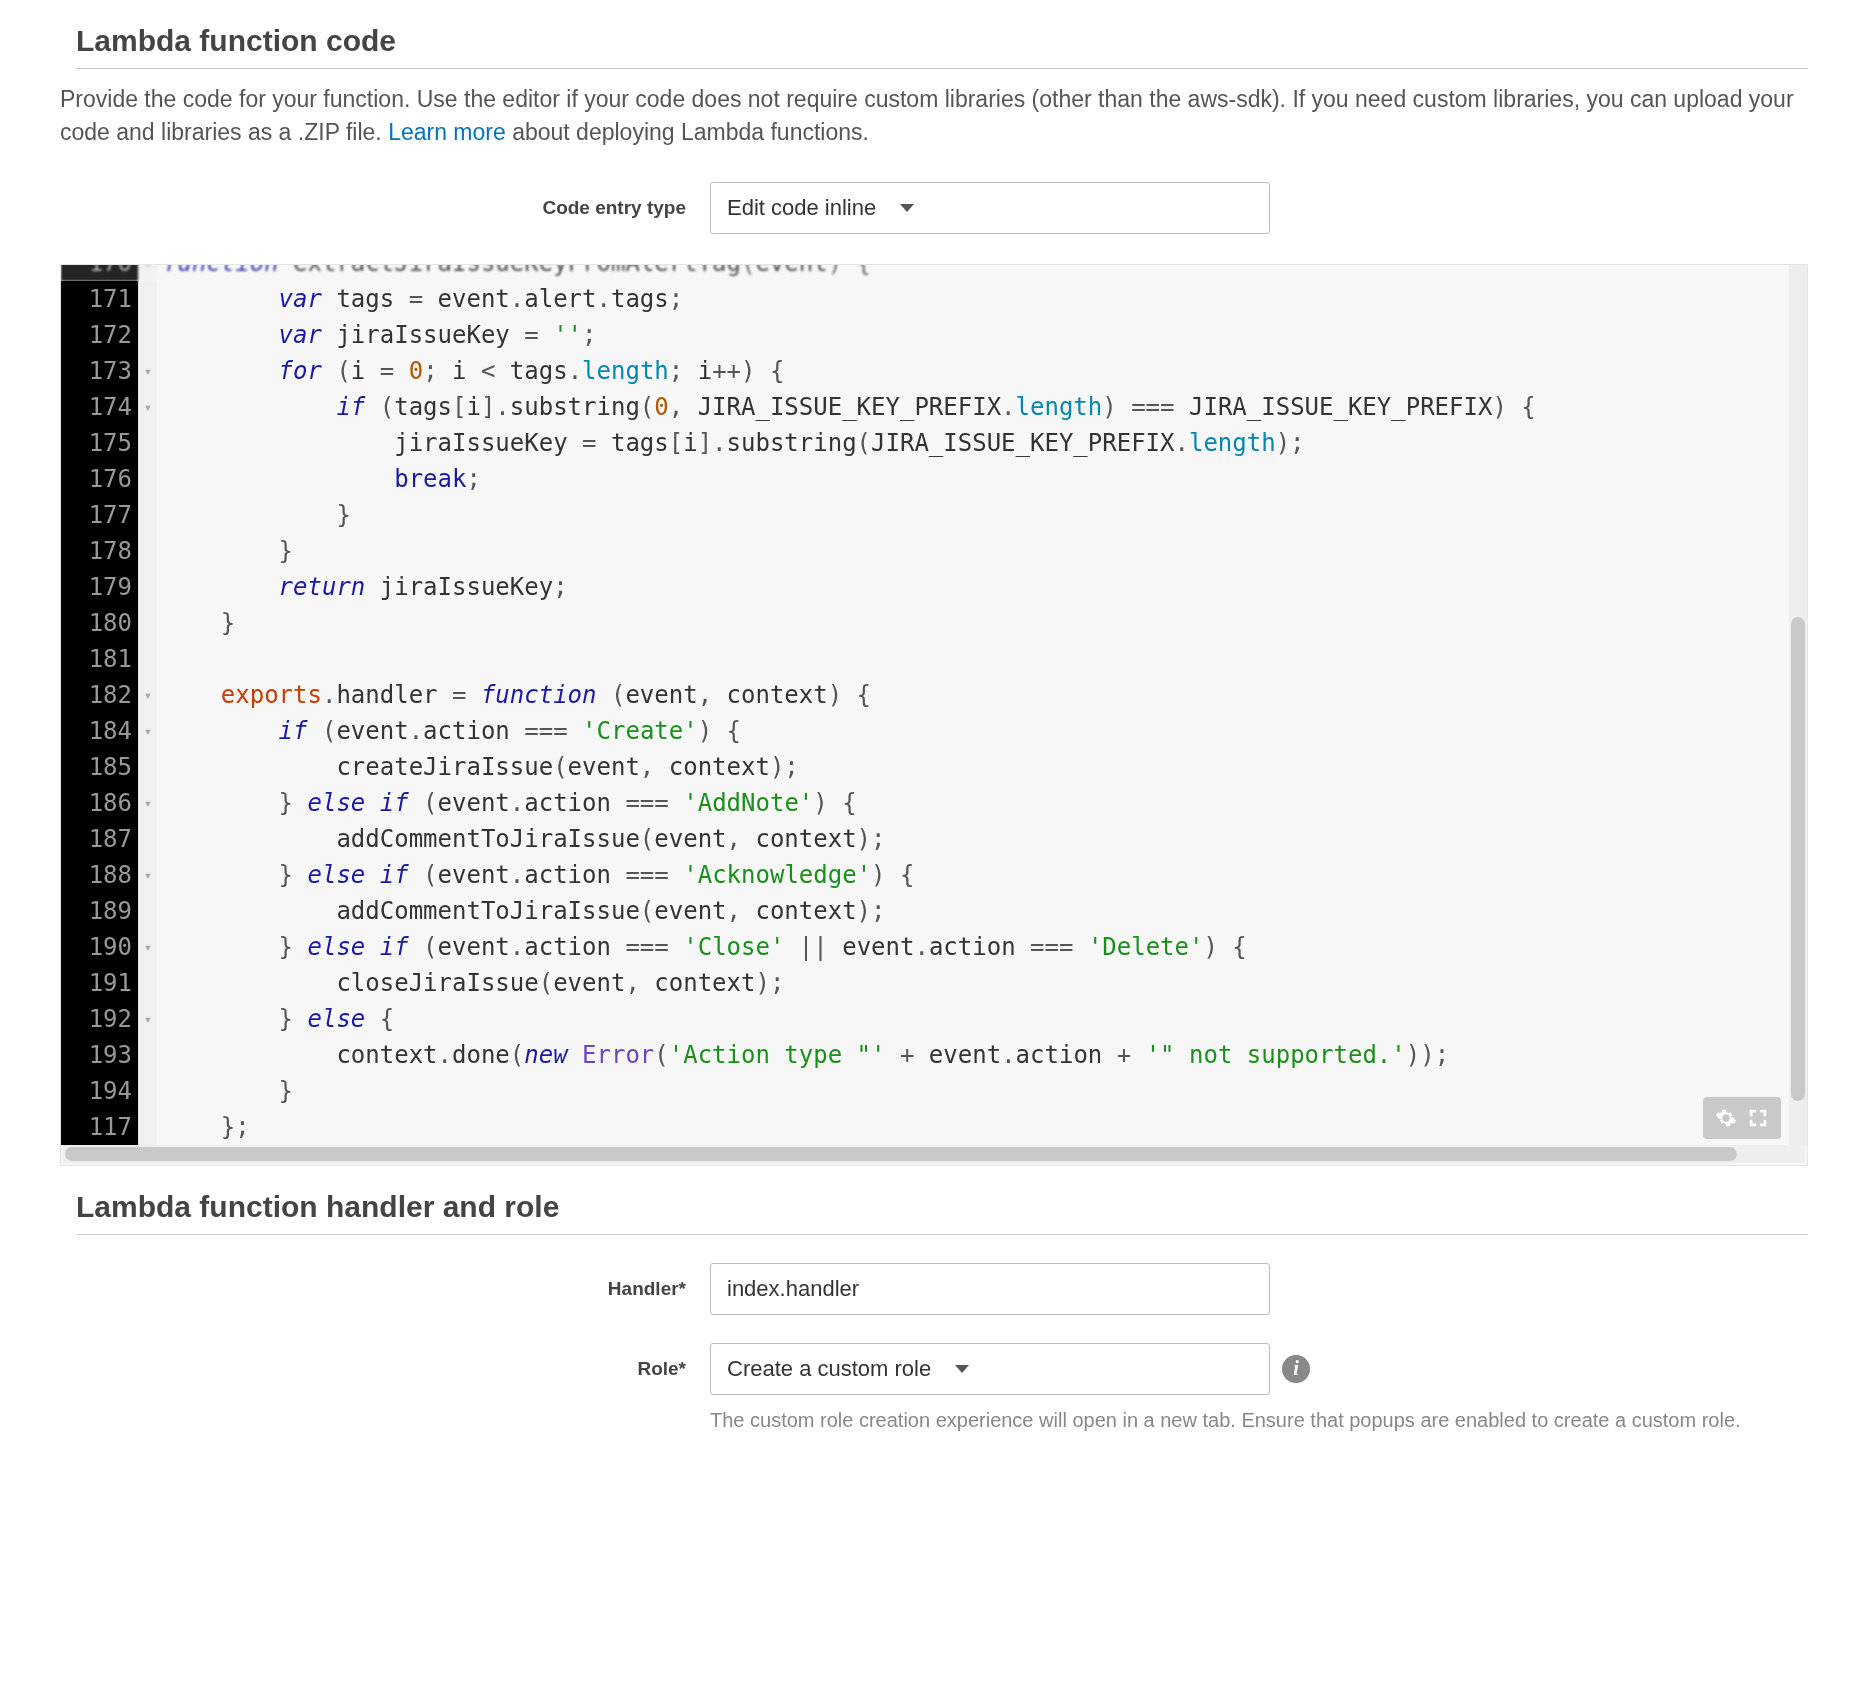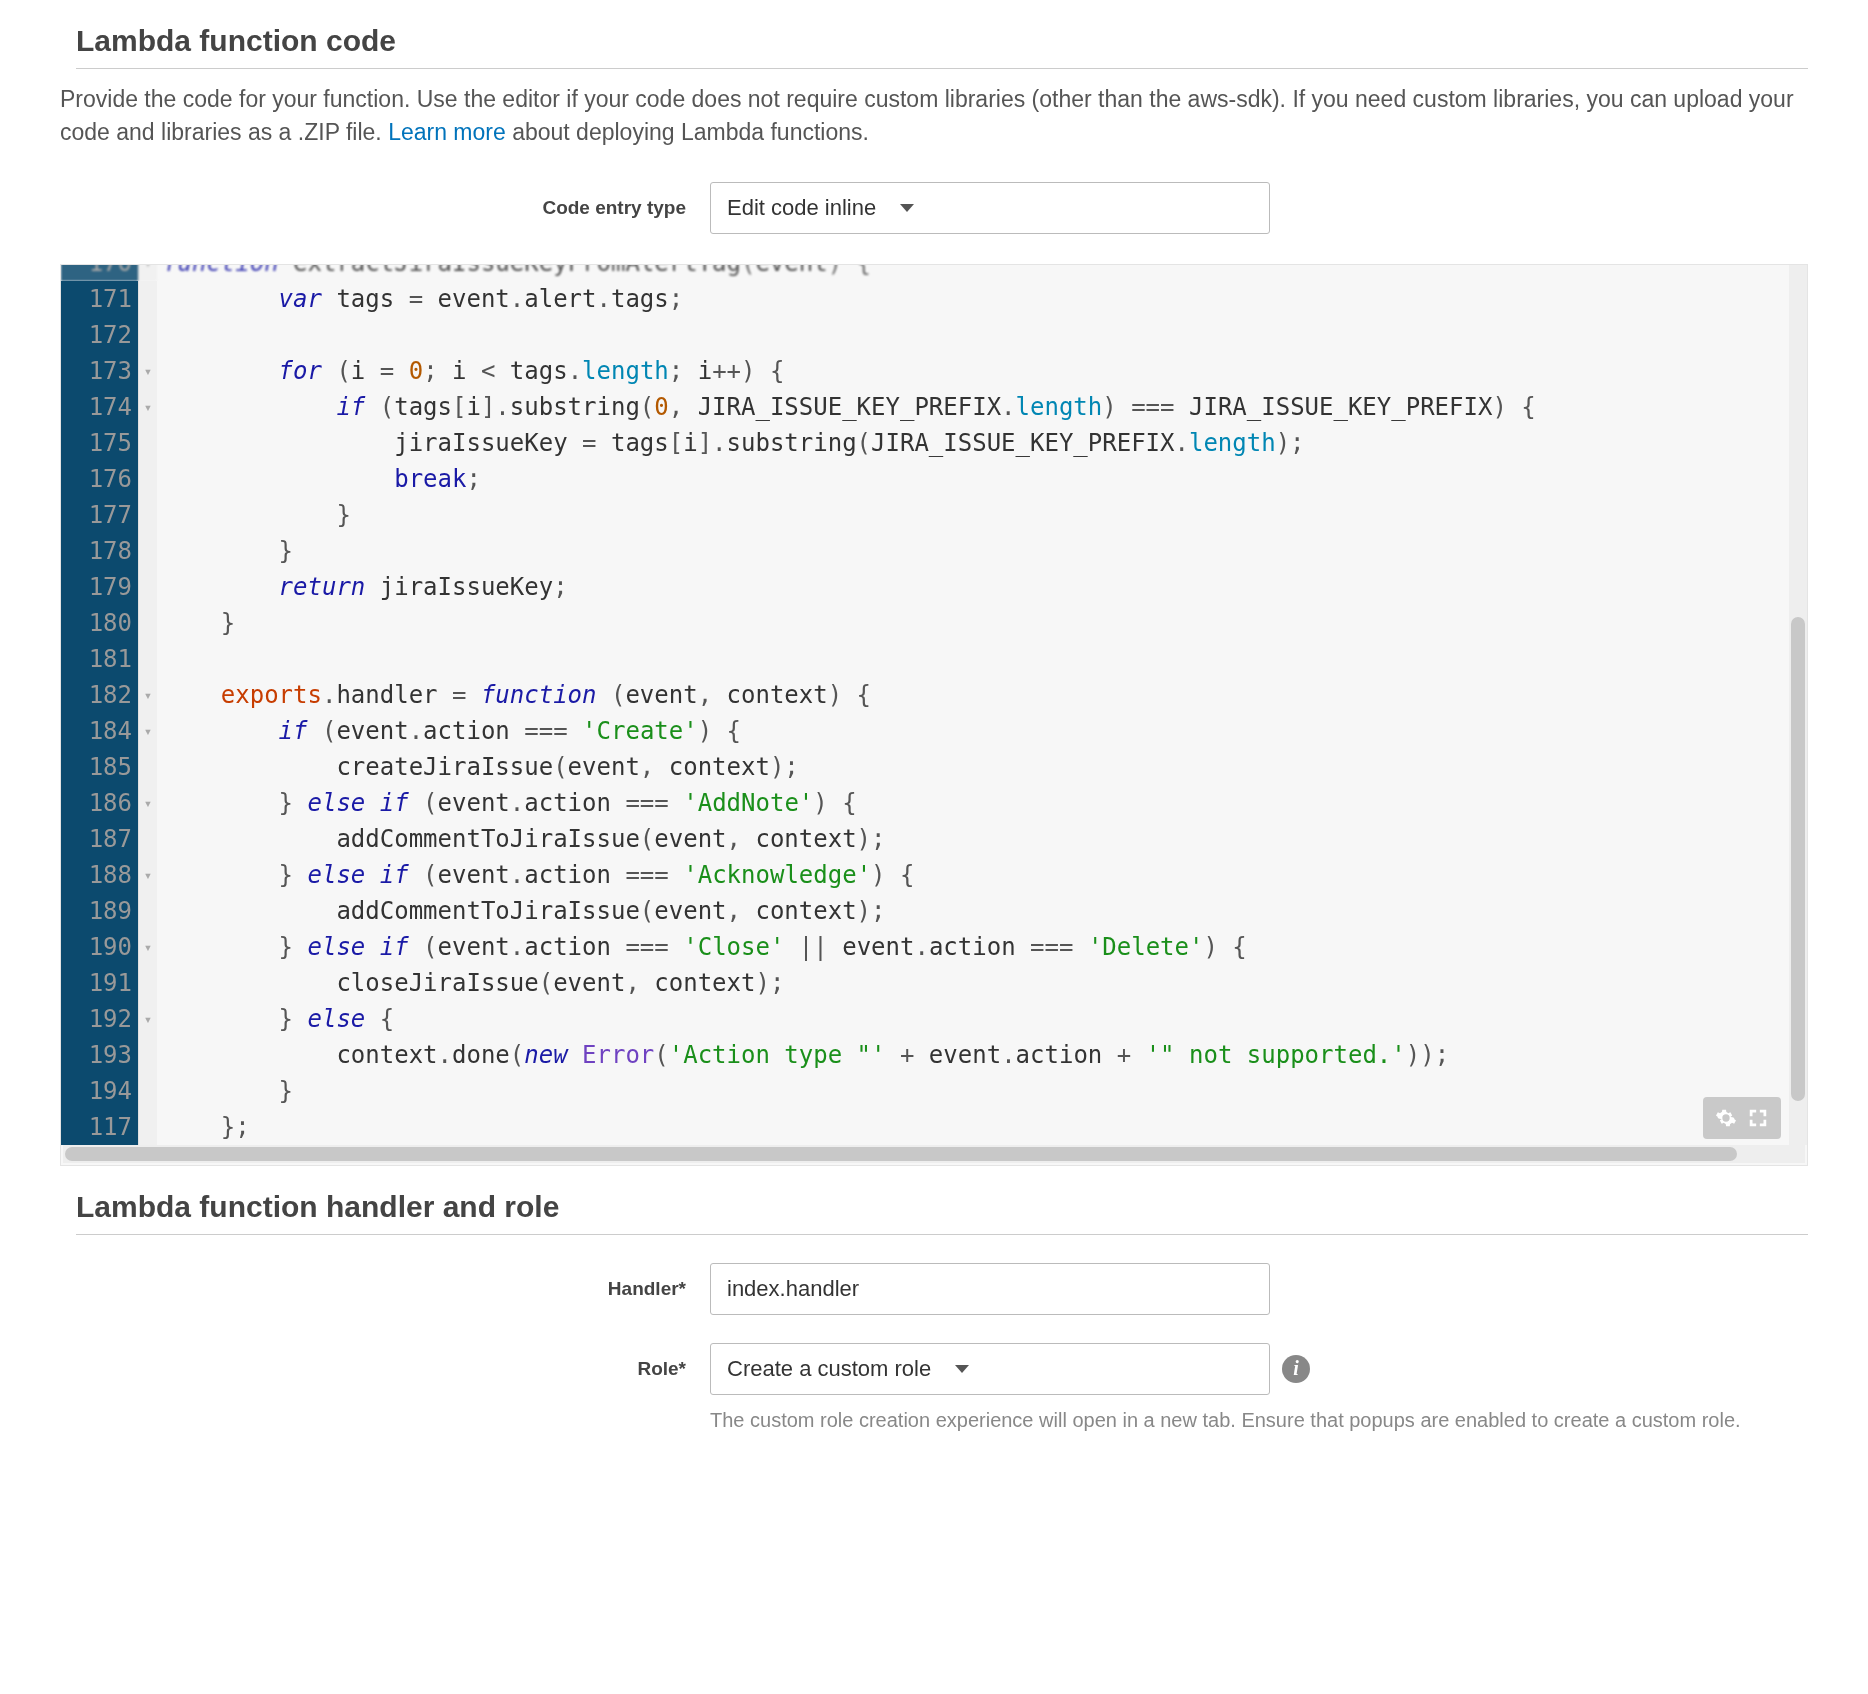--- a/index.html
+++ b/index.html
@@ -97,21 +97,21 @@
     background: #f7f7f7;
     position: relative;
     overflow: hidden;
   }
   .code-row { display: flex; white-space: pre; }
   .gutter {
     width: 78px;
     text-align: right;
     padding-right: 6px;
     color: #999;
-    background: #0c4a6e;
+    background: #000000;
     border-right: 1px solid #e0e0e0;
     user-select: none;
     flex-shrink: 0;
   }
   .fold {
     width: 18px;
     text-align: center;
     color: #aaa;
     background: #f0f0f0;
     user-select: none;
@@ -188,21 +188,21 @@
 
 <div class="editor-wrap">
   <div class="editor" id="editor">
       <div class="cutoff">
         <div class="code-row blur"><div class="gutter">170</div><div class="fold">▾</div><div class="code"><span class="kw">function</span><span class="ident"> extractJiraIssueKeyFromAlertTag</span><span class="op">(</span><span class="ident">event</span><span class="op">) {</span></div></div>
       </div>
       <div>
         <div class="code-row"><div class="gutter">171</div><div class="fold"></div><div class="code"><span class="ident">        </span><span class="kw">var</span><span class="ident"> tags </span><span class="op">=</span><span class="ident"> event</span><span class="op">.</span><span class="ident">alert</span><span class="op">.</span><span class="ident">tags</span><span class="op">;</span></div></div>
       </div>
       <div>
-        <div class="code-row"><div class="gutter">172</div><div class="fold"></div></div>
+        <div class="code-row"><div class="gutter">172</div><div class="fold"></div><div class="code"><span class="ident">        </span><span class="kw">var</span><span class="ident"> jiraIssueKey </span><span class="op">=</span><span class="ident"> </span><span class="str">''</span><span class="op">;</span></div></div>
       </div>
       <div>
         <div class="code-row"><div class="gutter">173</div><div class="fold">▾</div><div class="code"><span class="ident">        </span><span class="kw">for</span><span class="ident"> </span><span class="op">(</span><span class="ident">i </span><span class="op">=</span><span class="ident"> </span><span class="num">0</span><span class="op">;</span><span class="ident"> i </span><span class="op">&lt;</span><span class="ident"> tags</span><span class="op">.</span><span class="const">length</span><span class="op">;</span><span class="ident"> i</span><span class="op">++</span><span class="op">) {</span></div></div>
       </div>
       <div>
         <div class="code-row"><div class="gutter">174</div><div class="fold">▾</div><div class="code"><span class="ident">            </span><span class="kw">if</span><span class="ident"> </span><span class="op">(</span><span class="ident">tags</span><span class="op">[</span><span class="ident">i</span><span class="op">].</span><span class="ident">substring</span><span class="op">(</span><span class="num">0</span><span class="op">, </span><span class="ident">JIRA_ISSUE_KEY_PREFIX</span><span class="op">.</span><span class="const">length</span><span class="op">) </span><span class="op">===</span><span class="ident"> JIRA_ISSUE_KEY_PREFIX</span><span class="op">) {</span></div></div>
       </div>
       <div>
         <div class="code-row"><div class="gutter">175</div><div class="fold"></div><div class="code"><span class="ident">                jiraIssueKey </span><span class="op">=</span><span class="ident"> tags</span><span class="op">[</span><span class="ident">i</span><span class="op">].</span><span class="ident">substring</span><span class="op">(</span><span class="ident">JIRA_ISSUE_KEY_PREFIX</span><span class="op">.</span><span class="const">length</span><span class="op">);</span></div></div>
       </div>

